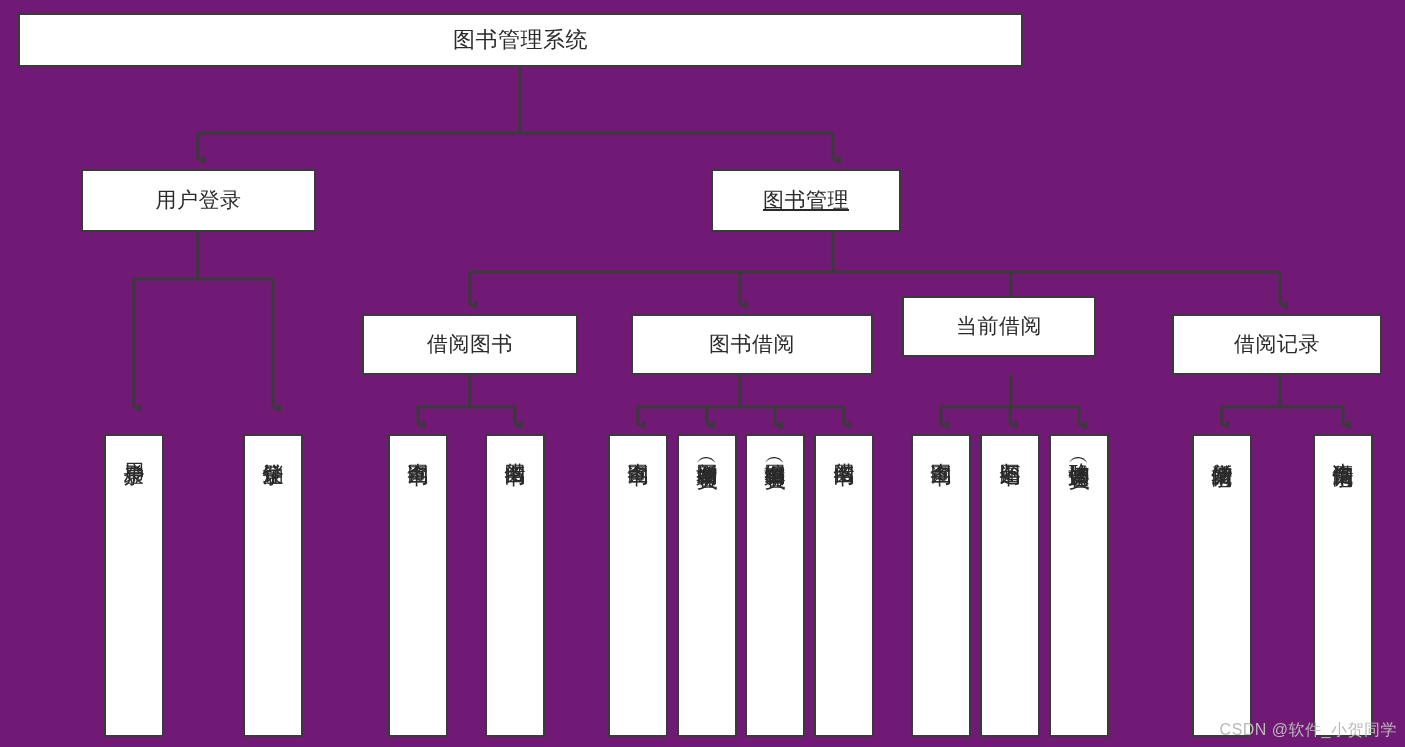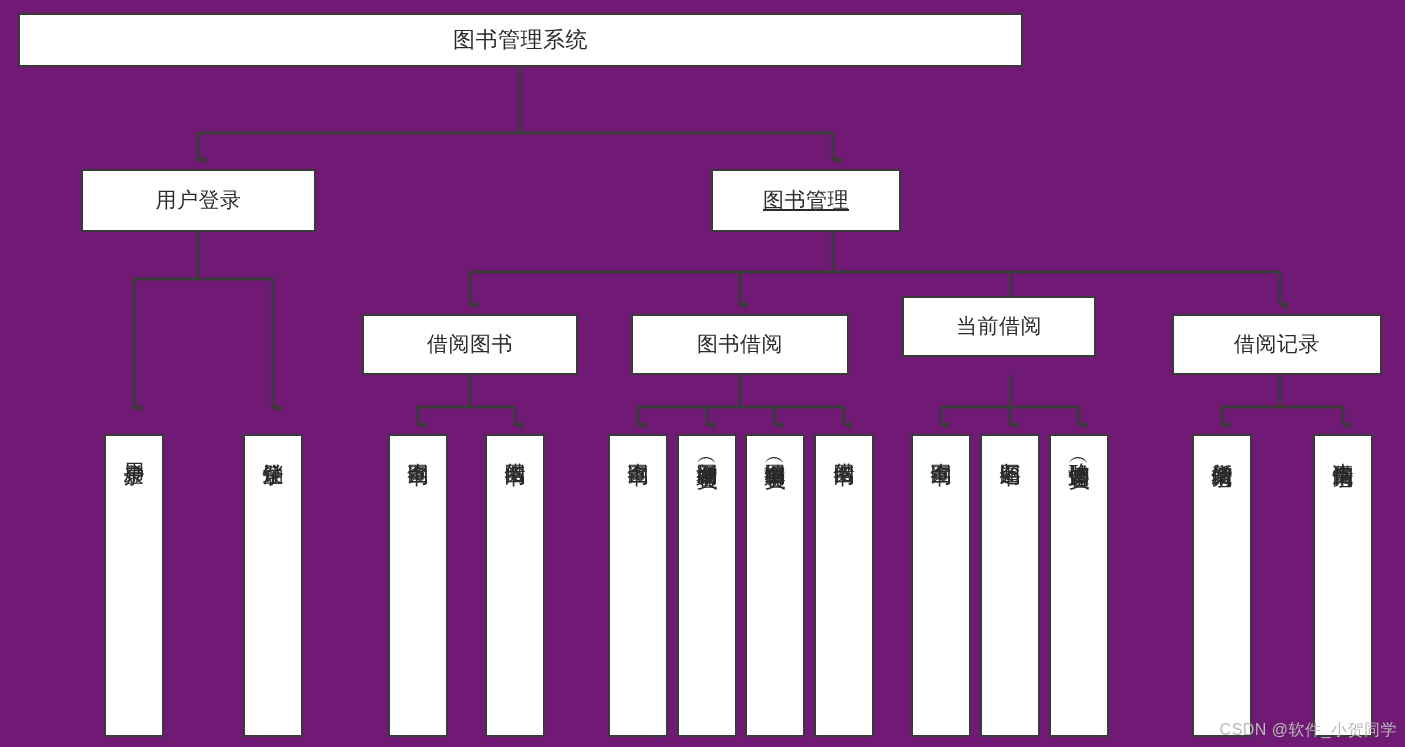--- a/index.html
+++ b/index.html
@@ -135,21 +135,21 @@
   <div class="node h" style="left:81px; top:169px; width:235px; height:63px;">
     <span class="node-label">用户登录</span>
   </div>
   <div class="node h" style="left:711px; top:169px; width:190px; height:63px;text-decoration:underline;">
     <span class="node-label">图书管理</span>
   </div>
 
   <div class="node h" style="left:362px; top:314px; width:216px; height:61px;">
     <span class="node-label">借阅图书</span>
   </div>
-  <div class="node h" style="left:631px; top:314px; width:218px; height:61px;">
+  <div class="node h" style="left:631px; top:314px; width:242px; height:61px;">
     <span class="node-label">图书借阅</span>
   </div>
   <div class="node h" style="left:902px; top:296px; width:194px; height:61px;">
     <span class="node-label">当前借阅</span>
   </div>
   <div class="node h" style="left:1172px; top:314px; width:210px; height:61px;">
     <span class="node-label">借阅记录</span>
   </div>
 
   <div class="node v" style="left:104px; top:434px; width:60px; height:303px;">

